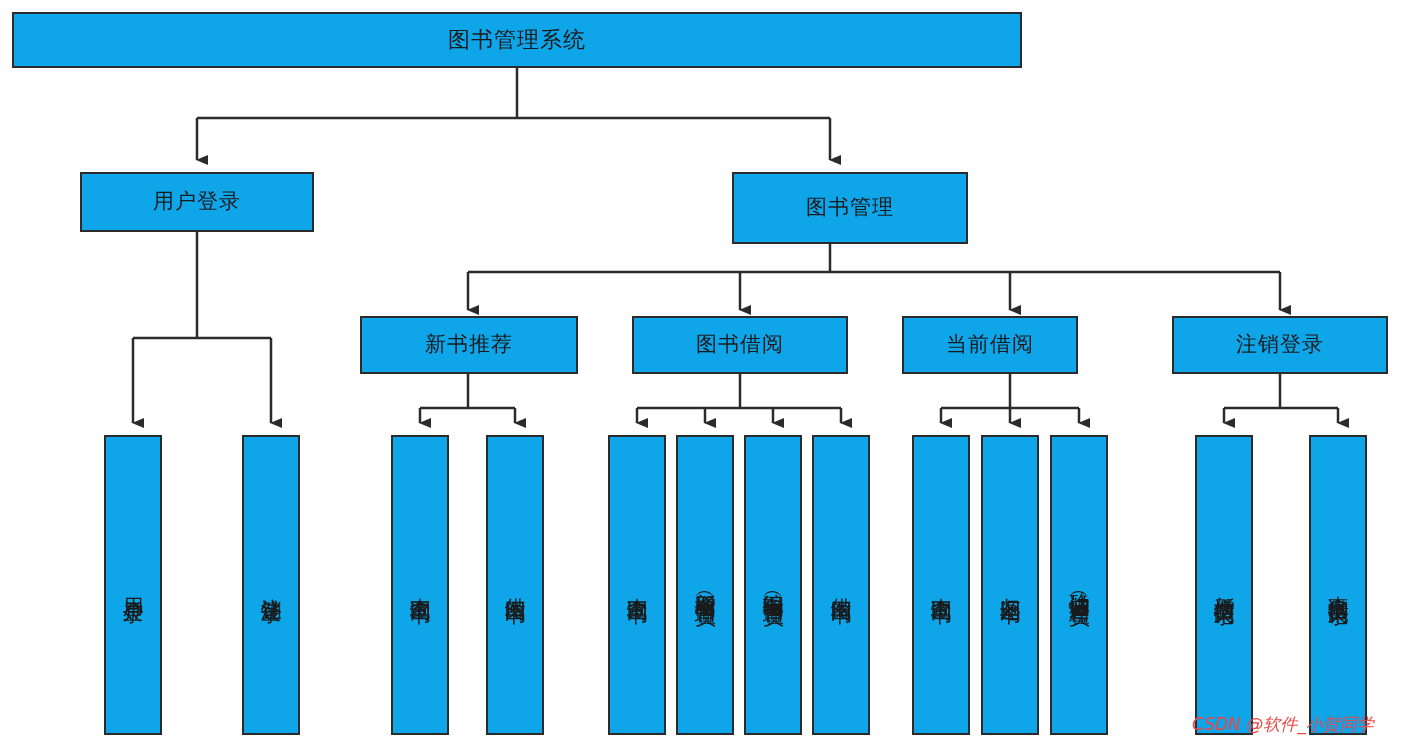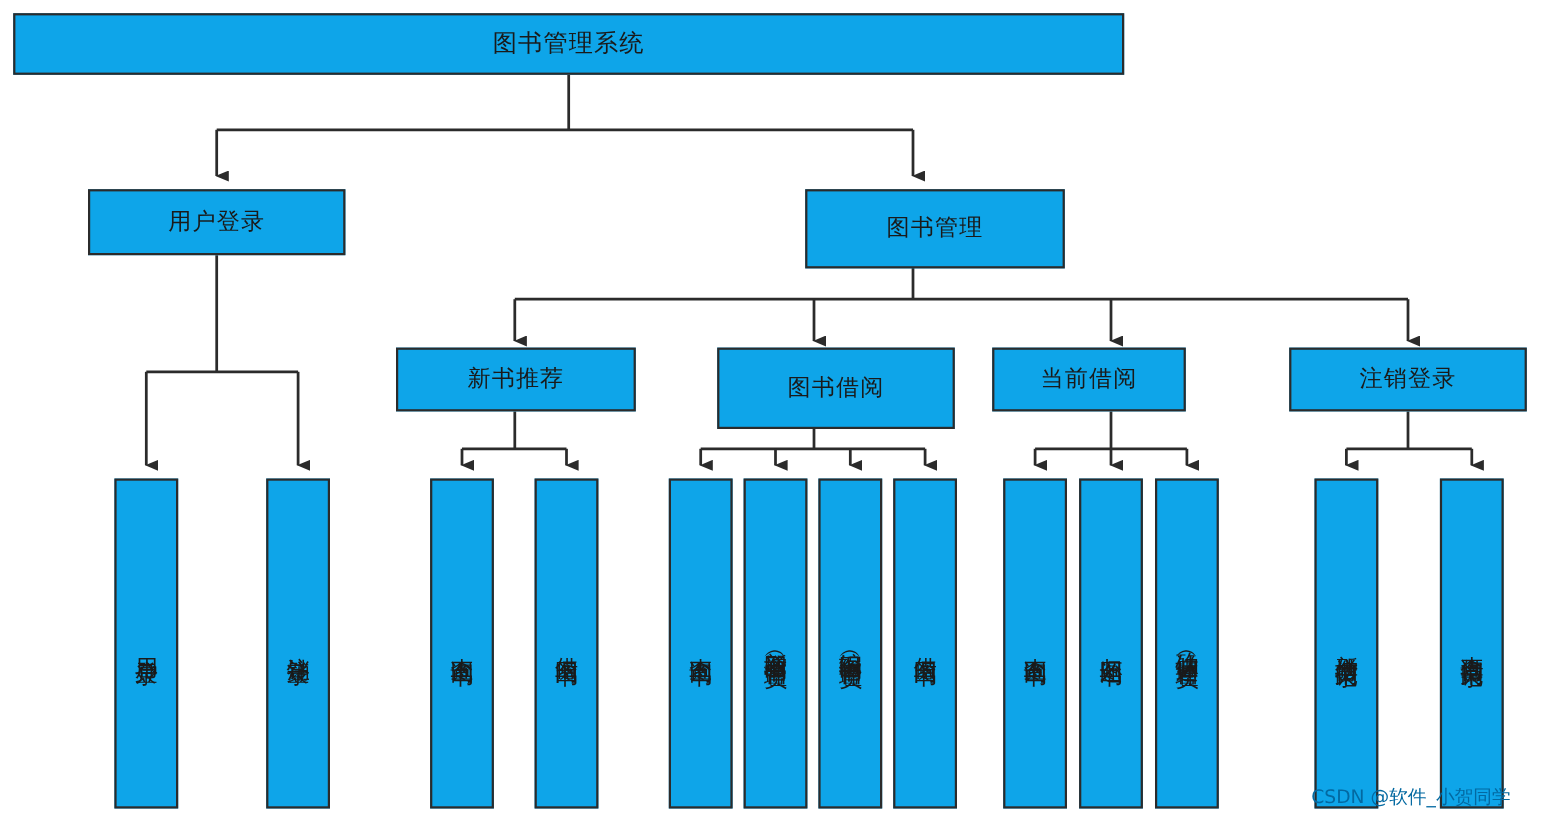--- a/index.html
+++ b/index.html
@@ -57,23 +57,24 @@
     text-orientation: upright;
     display: block;
     white-space: normal;
   }
   .node.root {
     font-size: 22px;
   }
   .watermark {
     position: absolute;
     font-size: 17px;
-    color: #0369a1;
+    color: #ef4444;
     white-space: nowrap;
     user-select: none;
+    font-style: italic;
   }
 </style>
 </head>
 <body>
 
 <div id="diagram-canvas">
 
   <svg class="connectors" viewBox="0 0 1405 747" xmlns="http://www.w3.org/2000/svg">
     <defs>
       <marker id="arrowhead" markerWidth="10" markerHeight="12" refX="5" refY="11" orient="auto" markerUnits="userSpaceOnUse">
@@ -131,21 +132,21 @@
   <div class="node horizontal" style="left:80px; top:172px; width:234px; height:60px;">
     <span>用户登录</span>
   </div>
   <div class="node horizontal" style="left:712px; top:172px; width:236px; height:72px;margin-left:20px;">
     <span>图书管理</span>
   </div>
 
   <div class="node horizontal" style="left:360px; top:316px; width:218px; height:58px;justify-content:center;">
     <span>新书推荐</span>
   </div>
-  <div class="node horizontal" style="left:652px; top:316px; width:216px; height:74px;">
+  <div class="node horizontal" style="left:632px; top:316px; width:216px; height:58px;">
     <span>图书借阅</span>
   </div>
   <div class="node horizontal" style="left:902px; top:316px; width:176px; height:58px;">
     <span>当前借阅</span>
   </div>
   <div class="node horizontal" style="left:1172px; top:316px; width:216px; height:58px;">
     <span>注销登录</span>
   </div>
 
   <div class="node vertical" style="left:104px; top:435px; width:58px; height:300px;">

